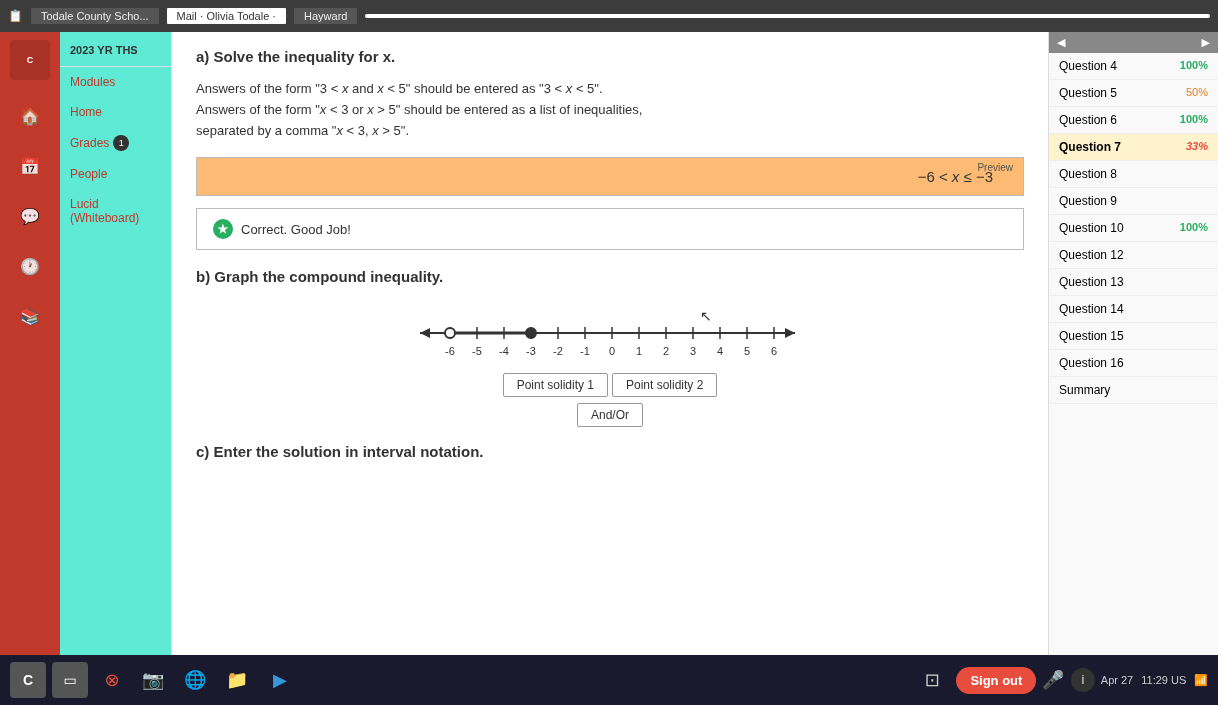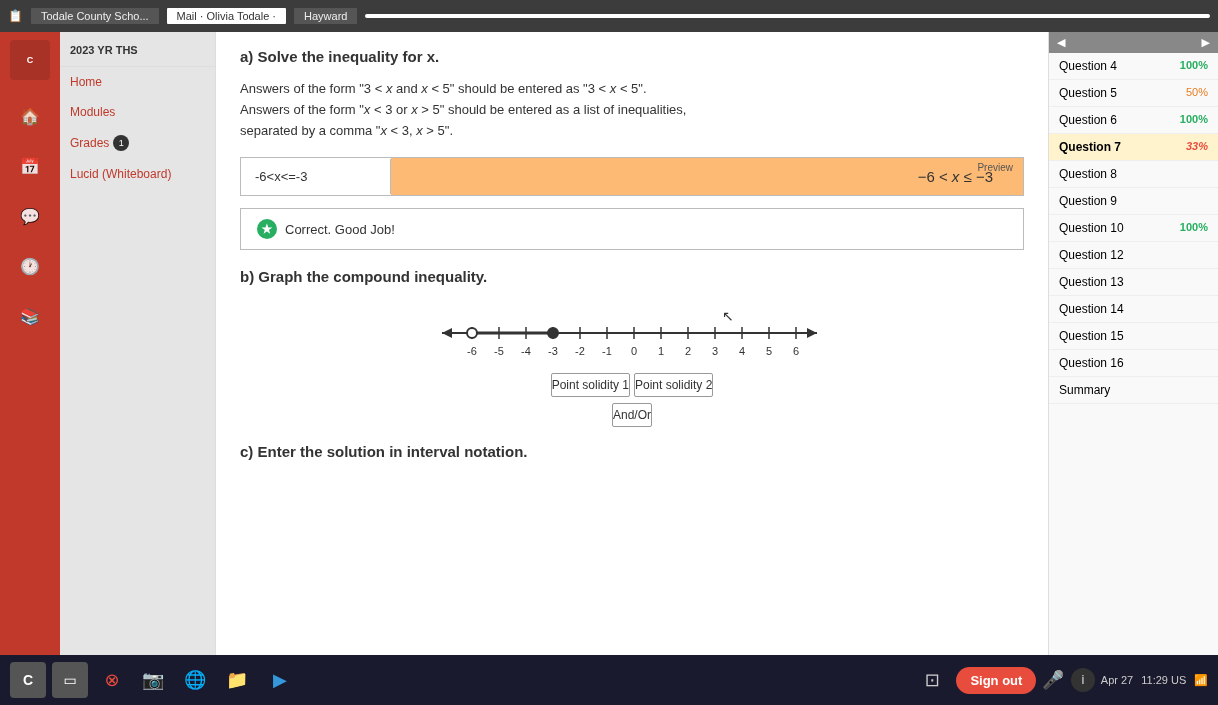--- a/index.html
+++ b/index.html
@@ -52,22 +52,22 @@
       display: flex; flex-direction: column; align-items: center; justify-content: center;
       color: rgba(255,255,255,0.85);
       font-size: 9px; text-align: center; cursor: pointer;
       border-radius: 4px;
       gap: 2px;
     }
     .sidebar-item-nav .icon { font-size: 16px; }
 
     
     .course-sidebar {
-      width: 156px;
-      background: #e5e5e5;
+      width: 112px;
+      background: #5eead4;
       border-right: 1px solid #ddd;
       display: flex;
       flex-direction: column;
       padding-top: 8px;
       flex-shrink: 0;
     }
     .course-title {
       font-size: 11px; font-weight: bold; color: #333;
       padding: 4px 10px 10px; border-bottom: 1px solid #ddd;
     }
@@ -170,21 +170,21 @@
     .number-line-container {
       display: flex; flex-direction: column; align-items: center;
       margin: 20px 0 16px;
     }
     .number-line-svg { display: block; }
     .graph-buttons {
       display: flex; flex-direction: column; align-items: center; gap: 6px; margin-top: 8px;
     }
     .graph-btn-row { display: flex; gap: 4px; }
     .graph-btn {
-      border: 1px solid #999; background: #fff; padding: 4px 0;
+      border: 1px solid #999; background: #fff; padding: 4px 13px;
       font-size: 12px; color: #333; cursor: pointer; border-radius: 2px;
     }
 
     
     .taskbar {
       height: 50px;
       background: #1a1a2e;
       display: flex;
       align-items: center;
       padding: 0 10px;
@@ -239,49 +239,49 @@
       <span class="icon">🕐</span>
     </div>
     <div class="sidebar-item-nav">
       <span class="icon">📚</span>
     </div>
   </div>
 
   <div class="course-sidebar">
     <div class="course-title">2023 YR THS</div>
     <div class="course-nav-item">
+      <span>Modules</span>
+    </div>
+    <div class="course-nav-item">
       <span>Home</span>
-    </div>
-    <div class="course-nav-item">
-      <span>Modules</span>
     </div>
     <div class="course-nav-item">
       <span>Grades</span>
       <span class="badge">1</span>
+    </div>
+    <div class="course-nav-item">
+      <span>People</span>
     </div>
     <div class="course-nav-item">
       <span>Lucid (Whiteboard)</span>
     </div>
   </div>
 
   <div class="content-area">
     <div class="content-inner">
 
       <div class="page-title">a) Solve the inequality for x.</div>
 
       <div class="instructions">
         <div>Answers of the form "3 &lt; <i>x</i> and <i>x</i> &lt; 5" should be entered as "3 &lt; <i>x</i> &lt; 5".</div>
         <div>Answers of the form "<i>x</i> &lt; 3 or <i>x</i> &gt; 5" should be entered as a list of inequalities,</div>
         <div>separated by a comma "<i>x</i> &lt; 3, <i>x</i> &gt; 5".</div>
       </div>
 
       <div class="answer-row">
-        <div class="answer-input-box">
-          <span>-6&lt;x&lt;=-3</span>
-        </div>
         <div class="answer-preview-box">
           <span class="preview-label">Preview</span>
           <span style="font-size:15px;">−6 &lt; <i>x</i> ≤ −3</span>
         </div>
       </div>
 
       <div class="correct-banner">
         <div class="correct-icon">★</div>
         <span>Correct. Good Job!</span>
       </div>

